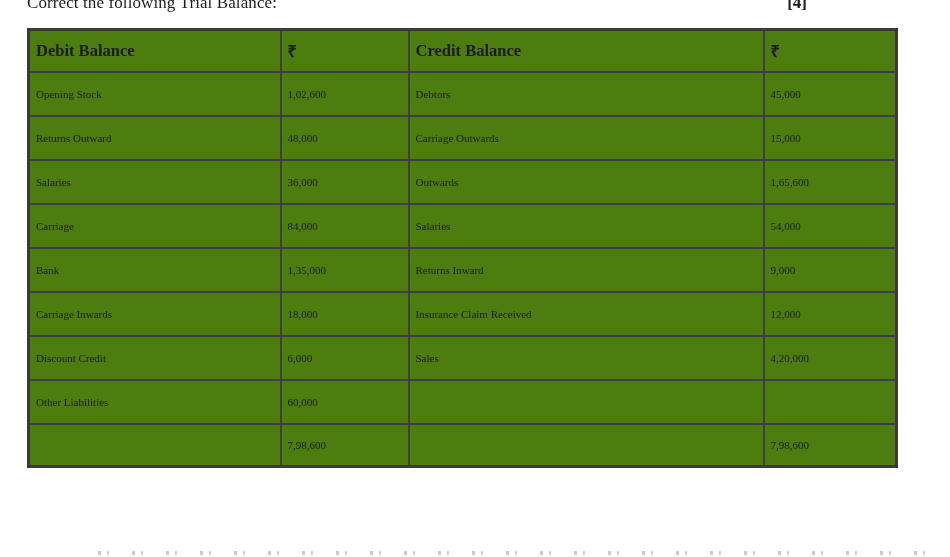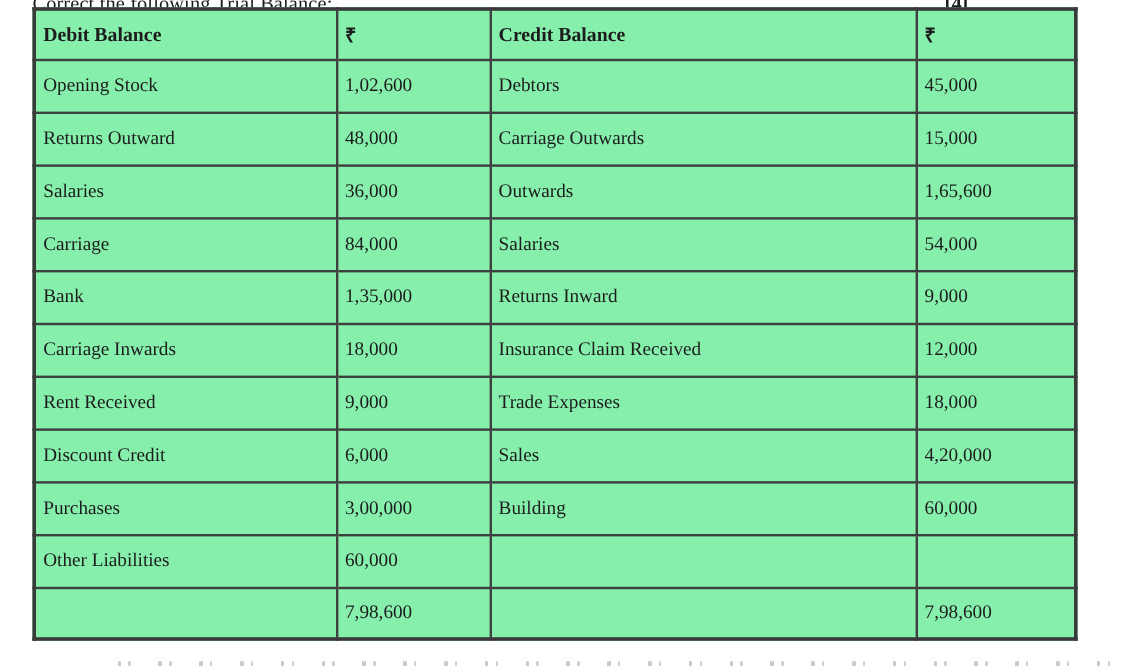--- a/index.html
+++ b/index.html
@@ -20,36 +20,36 @@
     justify-content: space-between;
     align-items: flex-start;
     font-size: 17px;
     line-height: 20px;
   }
   .question-text { font-weight: 400; letter-spacing: 0.1px; }
   .marks { font-weight: 700; padding-right: 4px; }
 
   table.tb {
     position: absolute;
-    top: 6px; left: 27px;
+    top: 28px; left: 27px;
     width: 868px;
     border-collapse: collapse;
     table-layout: fixed;
-    background: #86efac;
+    background: #4d7c0f;
     border: 3px solid #3a3a3a;
     padding-left: 26px;
   }
   table.tb col.c-item-d  { width: 252px; }
   table.tb col.c-amt-d   { width: 128px; }
   table.tb col.c-item-c  { width: 355px; }
   table.tb col.c-amt-c   { width: 133px; }
 
   table.tb td, table.tb th {
     border: 2px solid #3f3f3f;
-    font-size: 16px;
+    font-size: 11px;
     padding: 0 0 0 6px;
     text-align: left;
     vertical-align: middle;
     white-space: nowrap;
     overflow: hidden;
   }
   table.tb tr.hdr  { height: 42px; }
   table.tb tr.row  { height: 44px; }
   table.tb tr.tot  { height: 43px; }
   table.tb th { font-weight: 700; font-size: 16.5px; }
@@ -124,36 +124,24 @@
       <td>Returns Inward</td>
       <td>9,000</td>
     </tr>
     <tr class="row">
       <td>Carriage Inwards</td>
       <td>18,000</td>
       <td>Insurance Claim Received</td>
       <td>12,000</td>
     </tr>
     <tr class="row">
-      <td>Rent Received</td>
-      <td>9,000</td>
-      <td>Trade Expenses</td>
-      <td>18,000</td>
-    </tr>
-    <tr class="row">
       <td>Discount Credit</td>
       <td>6,000</td>
       <td>Sales</td>
       <td>4,20,000</td>
-    </tr>
-    <tr class="row">
-      <td>Purchases</td>
-      <td>3,00,000</td>
-      <td>Building</td>
-      <td>60,000</td>
     </tr>
     <tr class="row">
       <td>Other Liabilities</td>
       <td>60,000</td>
       <td></td>
       <td></td>
     </tr>
     <tr class="tot">
       <td></td>
       <td>7,98,600</td>

